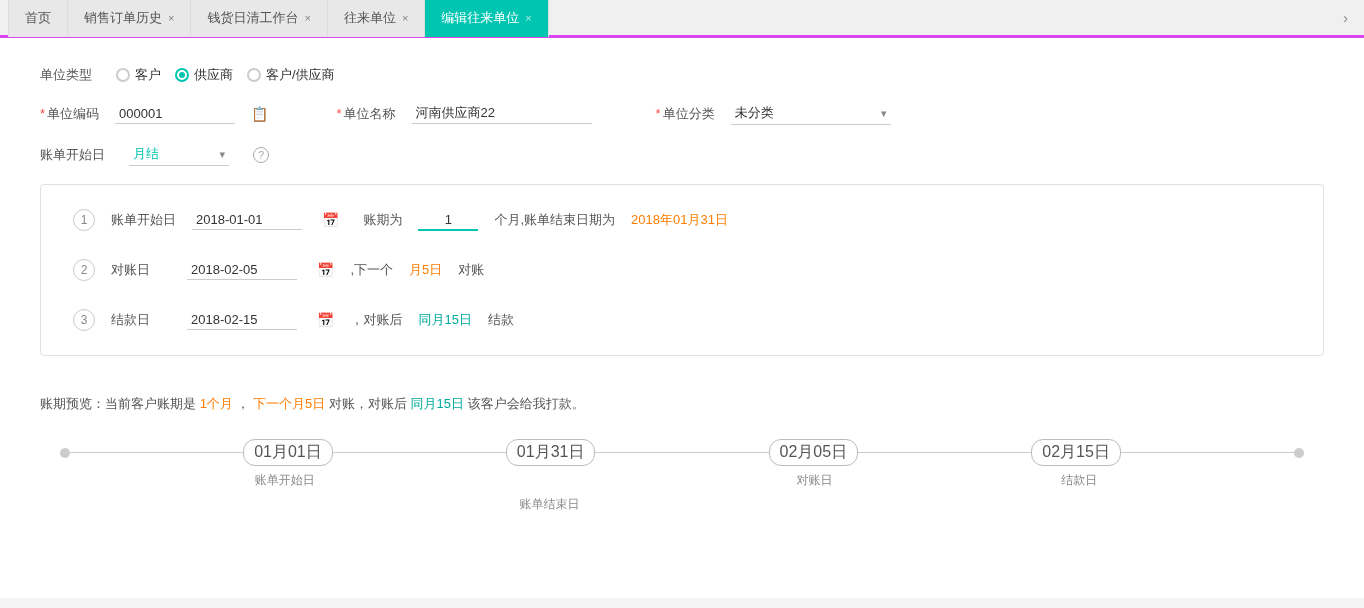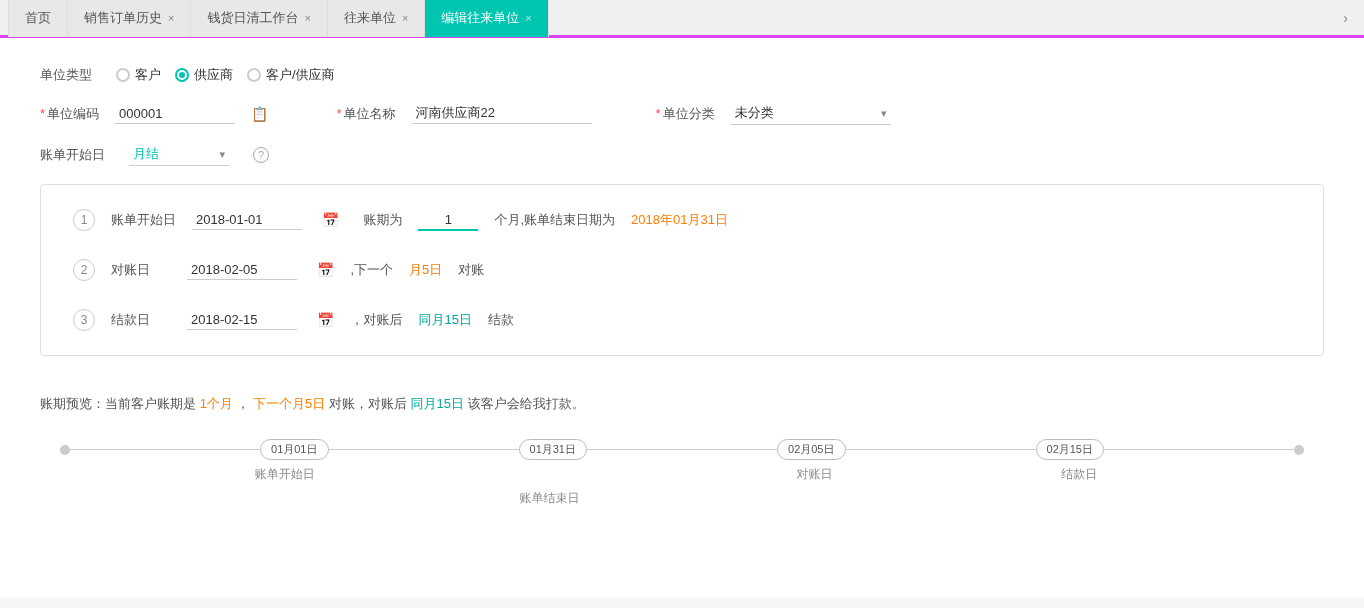--- a/index.html
+++ b/index.html
@@ -261,21 +261,21 @@
       width: 10px;
       height: 10px;
       border-radius: 50%;
       background: #ccc;
       flex-shrink: 0;
     }
     .timeline-badge {
       border: 1px solid #bbb;
       border-radius: 12px;
       padding: 2px 10px;
-      font-size: 11px;
+      font-size: 16px;
       color: #555;
       background: #fff;
       white-space: nowrap;
     }
     .node-wrapper {
       display: flex;
       flex-direction: column;
       align-items: center;
     }
     .node-row {

